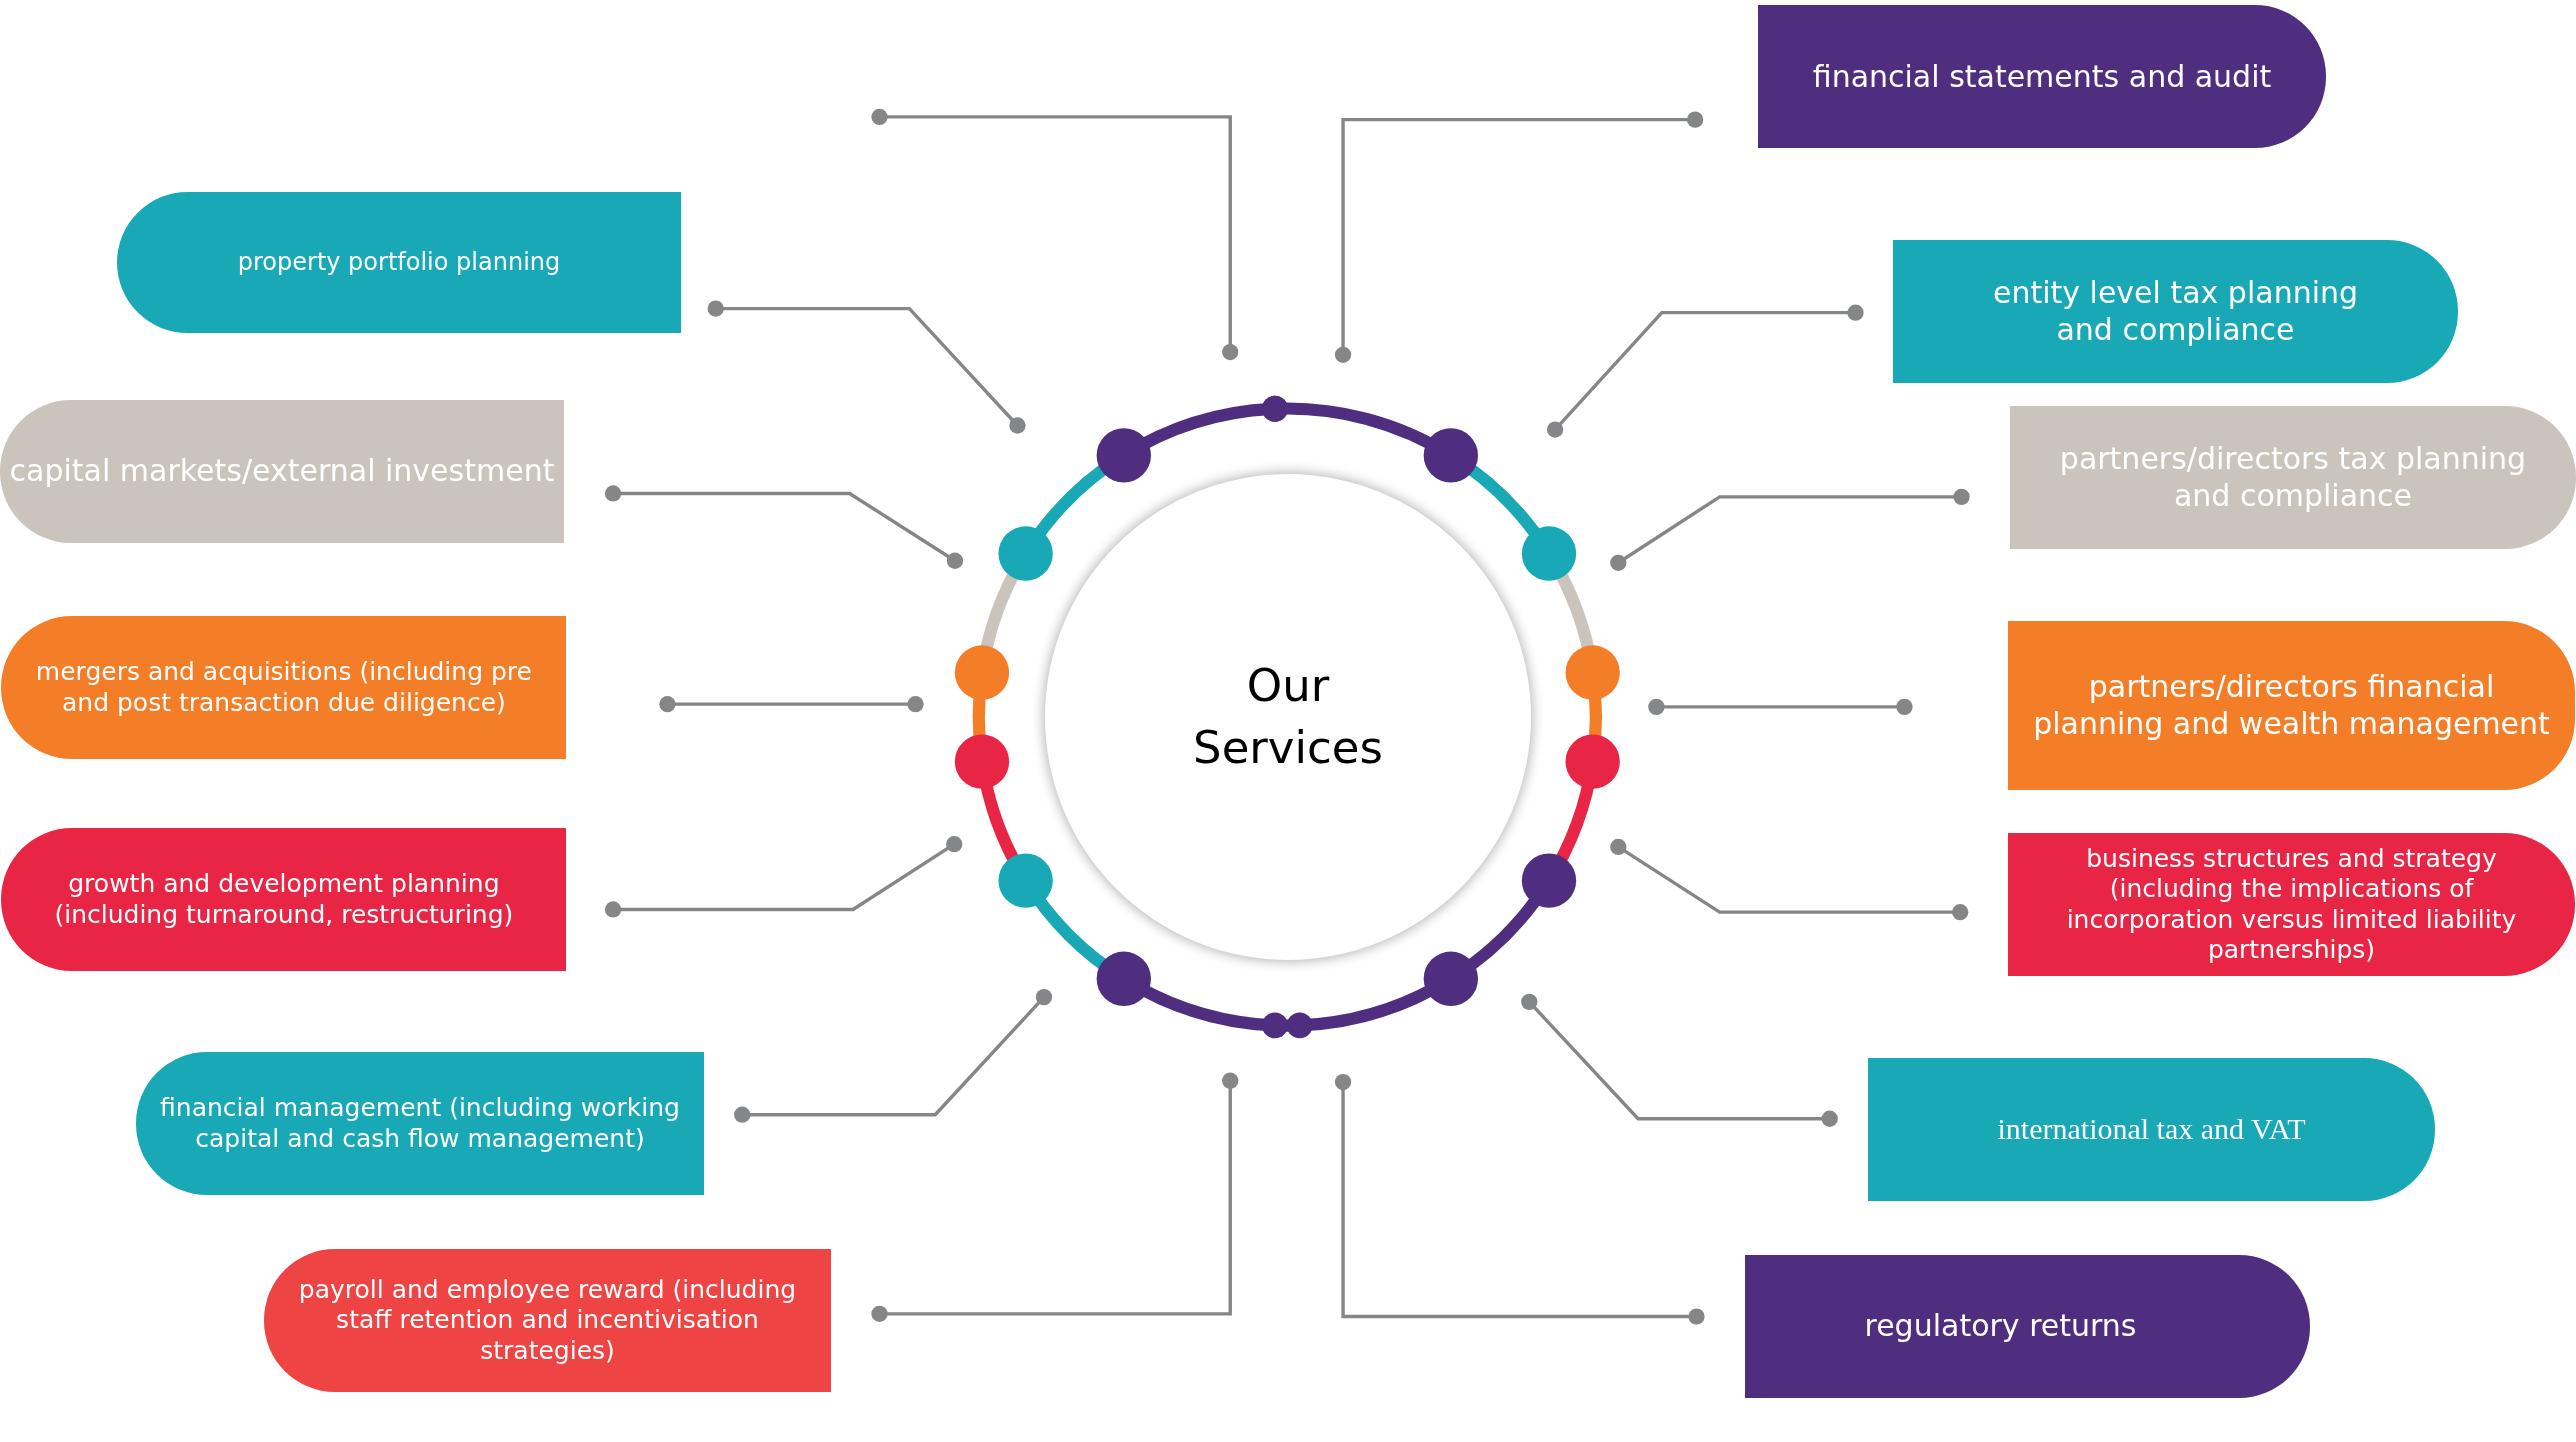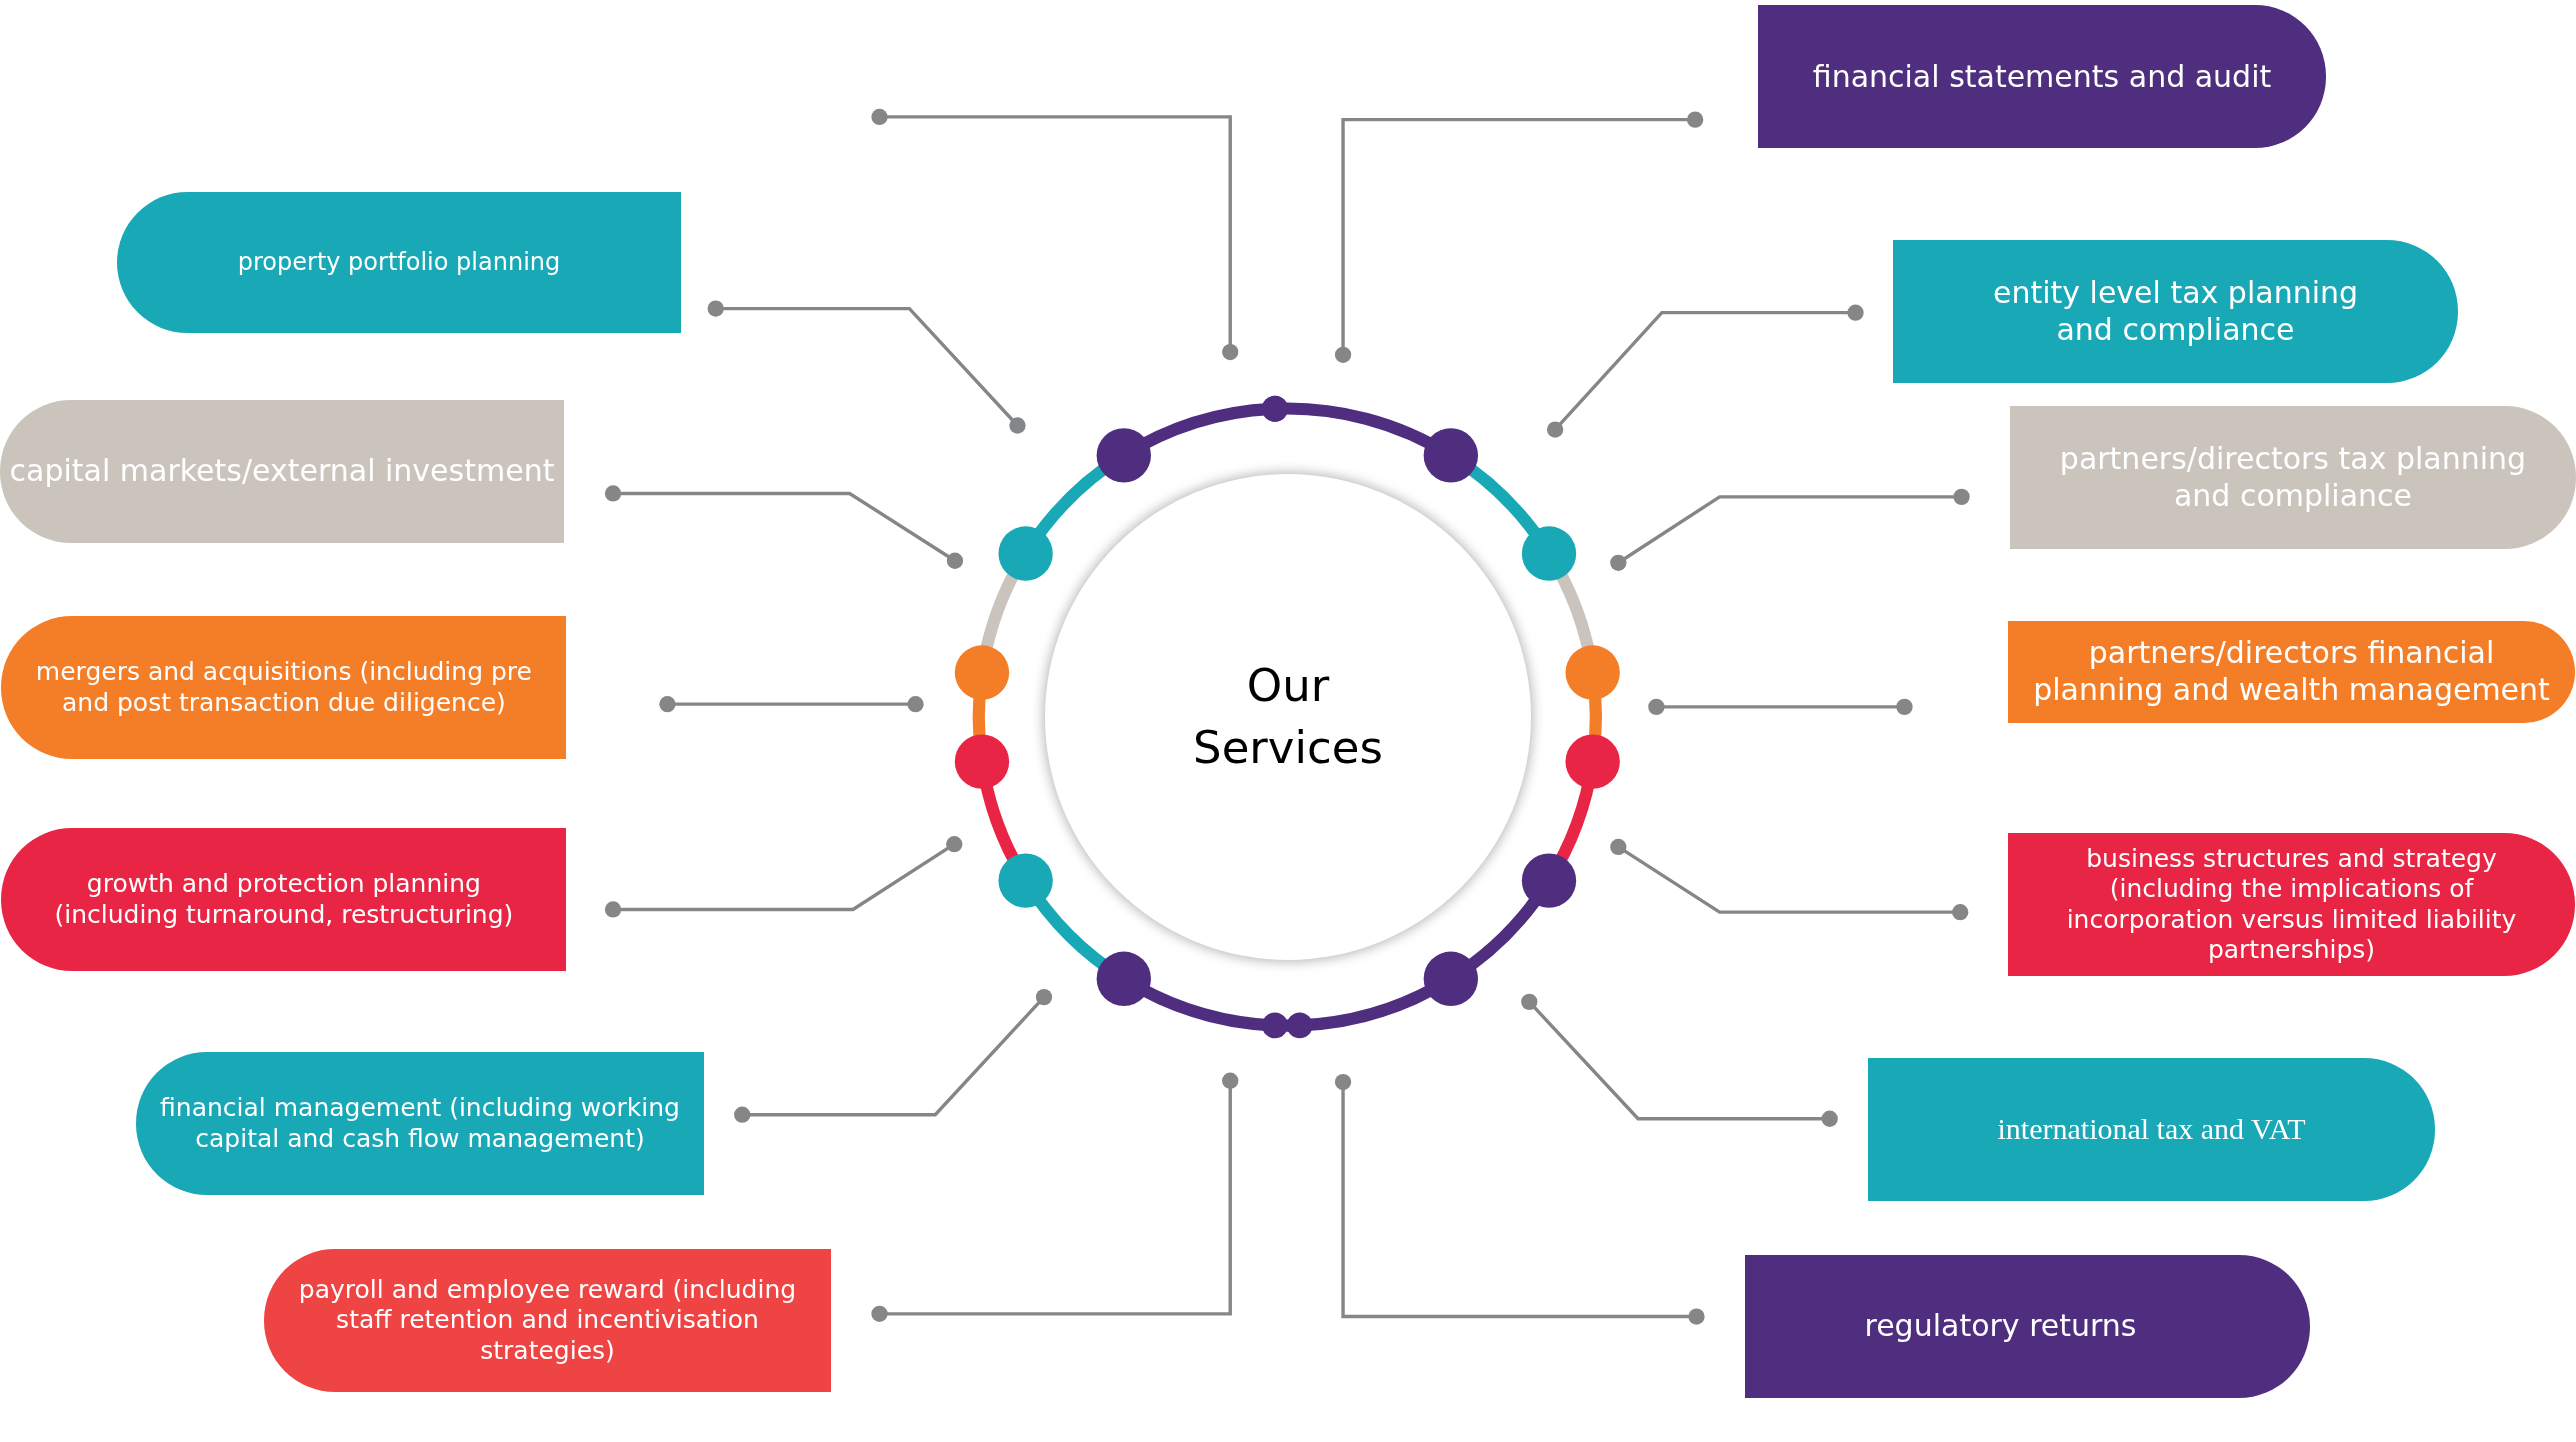--- a/index.html
+++ b/index.html
@@ -103,39 +103,39 @@
   <div class="pill left" id="pill-l1" style="left: 117px; top: 192px; width: 564px; height: 141px; font-size: 24px; background: rgb(25, 168, 182);">
     <span>property portfolio planning</span>
   </div>
   <div class="pill left" id="pill-l2" style="left: 0px; top: 400px; width: 564px; height: 143px; font-size: 30px; background: rgb(203, 196, 189);">
     <span>capital markets/external investment</span>
   </div>
   <div class="pill left" id="pill-l3" style="left: 1.4px; top: 616px; width: 565px; height: 143px; font-size: 25px; background: rgb(244, 125, 40);">
     <span style="width:503px">mergers and acquisitions (including pre and post transaction due diligence)</span>
   </div>
   <div class="pill left" id="pill-l4" style="left: 1.4px; top: 828px; width: 565px; height: 143px; font-size: 25px; background: rgb(232, 37, 68);">
-    <span style="width:476px">growth and protection planning (including turnaround, restructuring)</span>
+    <span style="width:476px">growth and development planning (including turnaround, restructuring)</span>
   </div>
   <div class="pill left" id="pill-l5" style="left: 136px; top: 1052px; width: 568px; height: 143px; font-size: 25px; background: rgb(25, 168, 182);">
     <span style="width:530px">financial management (including working capital and cash flow management)</span>
   </div>
   <div class="pill left" id="pill-l6" style="left: 264px; top: 1249px; width: 567px; height: 143px; font-size: 25px; background: #ef4444;">
     <span style="width:517px">payroll and employee reward (including staff retention and incentivisation strategies)</span>
   </div>
 
   <div class="pill right" id="pill-r0" style="left: 1758px; top: 5.4px; width: 568px; height: 143px; font-size: 30px; background: rgb(79, 46, 127);">
     <span>financial statements and audit</span>
   </div>
   <div class="pill right" id="pill-r1" style="left: 1893px; top: 196px; width: 565px; height: 143px; font-size: 30px; background: rgb(25, 168, 182); margin-top: 44px;">
     <span style="width:421px">entity level tax planning and compliance</span>
   </div>
   <div class="pill right" id="pill-r2" style="left: 2010px; top: 406px; width: 566px; height: 143px; font-size: 30px; background: rgb(203, 196, 189);">
     <span style="width:476px">partners/directors tax planning and compliance</span>
   </div>
-  <div class="pill right" id="pill-r3" style="left: 2008px; top: 621px; width: 567px; height: 102px; font-size: 30px; background: rgb(244, 125, 40);">
+  <div class="pill right" id="pill-r3" style="left: 2008px; top: 621px; width: 567px; height: 169px; font-size: 30px; background: rgb(244, 125, 40);">
     <span style="width:530px">partners/directors financial planning and wealth management</span>
   </div>
   <div class="pill right" id="pill-r4" style="left: 2008px; top: 833px; width: 567px; height: 143px; font-size: 25px; background: rgb(232, 37, 68);">
     <span style="width:537px">business structures and strategy (including the implications of incorporation versus limited liability partnerships)</span>
   </div>
   <div class="pill right" id="pill-r5" style="left: 1868px; top: 1058px; width: 567px; height: 143px; font-size: 30px; background: rgb(25, 168, 182); font-family: Liberation Serif, serif;">
     <span>international tax and VAT</span>
   </div>
   <div class="pill right" id="pill-r6" style="left: 1745px; top: 1255px; width: 565px; height: 143px; font-size: 30px; background: rgb(79, 46, 127);">
     <span style="margin-right:54px">regulatory returns</span>

